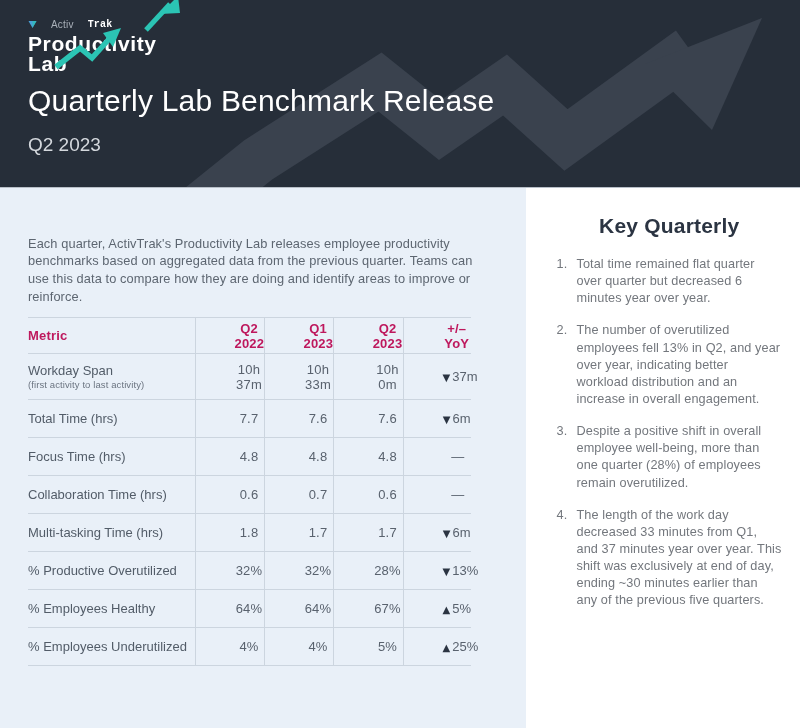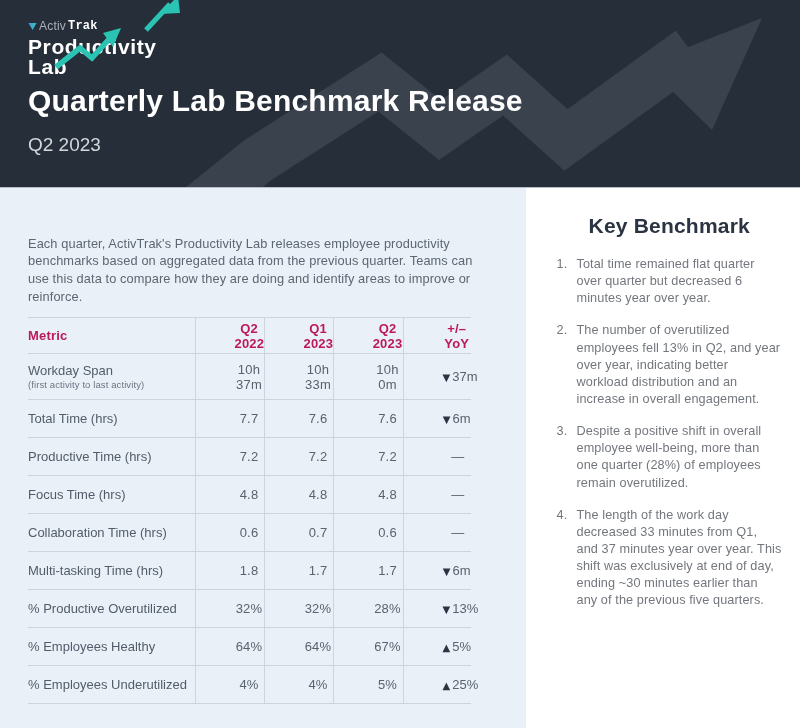--- a/index.html
+++ b/index.html
@@ -3,27 +3,27 @@
 <meta charset="utf-8">
 <style>
   html,body{margin:0;padding:0;}
   body{font-family:"Liberation Sans",sans-serif;-webkit-font-smoothing:antialiased;}
   .page{position:relative;width:800px;height:728px;overflow:hidden;background:#ffffff;}
 
   
   .header{position:absolute;left:0;top:0;width:800px;height:187px;background:#262e39;overflow:hidden;border-bottom:1px solid #b8bfc8;}
   .header svg.deco{position:absolute;left:0;top:0;}
   .logo{position:absolute;left:28px;top:19px;z-index:2;}
-  .logo-line1{display:flex;align-items:center;gap:2px;font-size:12px;letter-spacing:.2px;}
+  .logo-line1{display:flex;align-items:center;gap:14px;font-size:10px;letter-spacing:.2px;}
   .logo-activ{color:#a9b0b9;font-weight:400;}
   .logo-trak{color:#ffffff;font-weight:700;font-family:Liberation Mono, monospace;}
   .logo-product{color:#ffffff;font-weight:700;font-size:21px;letter-spacing:.6px;margin-top:3px;line-height:1;}
   .logo-lab{color:#ffffff;font-weight:700;font-size:21px;letter-spacing:.6px;line-height:1;margin-top:-1px;}
   .logo-arrow-svg{position:absolute;left:0;top:0;z-index:3;}
-  .page-title{position:absolute;left:28px;top:86px;z-index:2;color:#ffffff;font-size:30px;font-weight:700;letter-spacing:.2px;line-height:1;}
+  .page-title{position:absolute;left:28px;top:86px;z-index:2;color:#ffffff;font-size:30px;font-weight:400;letter-spacing:.2px;line-height:1;}
   .report-period{position:absolute;left:28px;top:135px;z-index:2;color:#d4d8dd;font-size:19px;font-weight:400;line-height:1;}
 
   
   .body-wrap{position:absolute;left:0;top:188px;width:800px;height:540px;display:flex;}
   .left-panel{position:relative;width:593px;height:540px;background:#e9f0f8;}
   .right-panel{position:relative;width:302px;height:540px;background:#ffffff;box-sizing:border-box;padding:0 18px 0 30px;}
 
   .intro{position:absolute;left:28px;top:34px;width:452px;font-size:12.8px;line-height:1.38;color:#5d6671;letter-spacing:.1px;}
 
   
@@ -115,27 +115,20 @@
             <td class="c-yoy"><span class="tri">▼</span><span>37m</span></td>
           </tr>
           <tr>
             <td class="c-metric">Total Time (hrs)</td>
             <td class="c-val">7.7</td>
             <td class="c-val">7.6</td>
             <td class="c-val">7.6</td>
             <td class="c-yoy"><span class="tri">▼</span><span>6m</span></td>
           </tr>
           <tr>
-            <td class="c-metric">Productive Time (hrs)</td>
-            <td class="c-val">7.2</td>
-            <td class="c-val">7.2</td>
-            <td class="c-val">7.2</td>
-            <td class="c-yoy"><span class="tri"></span><span>—</span></td>
-          </tr>
-          <tr>
             <td class="c-metric">Focus Time (hrs)</td>
             <td class="c-val">4.8</td>
             <td class="c-val">4.8</td>
             <td class="c-val">4.8</td>
             <td class="c-yoy"><span class="tri"></span><span>—</span></td>
           </tr>
           <tr>
             <td class="c-metric">Collaboration Time (hrs)</td>
             <td class="c-val">0.6</td>
             <td class="c-val">0.7</td>
@@ -168,21 +161,21 @@
             <td class="c-val">4%</td>
             <td class="c-val">4%</td>
             <td class="c-val">5%</td>
             <td class="c-yoy"><span class="tri">▲</span><span>25%</span></td>
           </tr>
         </tbody>
       </table>
     </div>
 
     <div class="right-panel">
-      <h2 class="kt-title">Key Benchmark</h2>
+      <h2 class="kt-title">Key Quarterly</h2>
       <div class="kt-list">
         <div class="kt-item">
           <span class="kt-num">1.</span>
           <span class="kt-text">Total time remained flat quarter over quarter but decreased 6 minutes year over year.</span>
         </div>
         <div class="kt-item">
           <span class="kt-num">2.</span>
           <span class="kt-text">The number of overutilized employees fell 13% in Q2, and year over year, indicating better workload distribution and an increase in overall engagement.</span>
         </div>
         <div class="kt-item">

